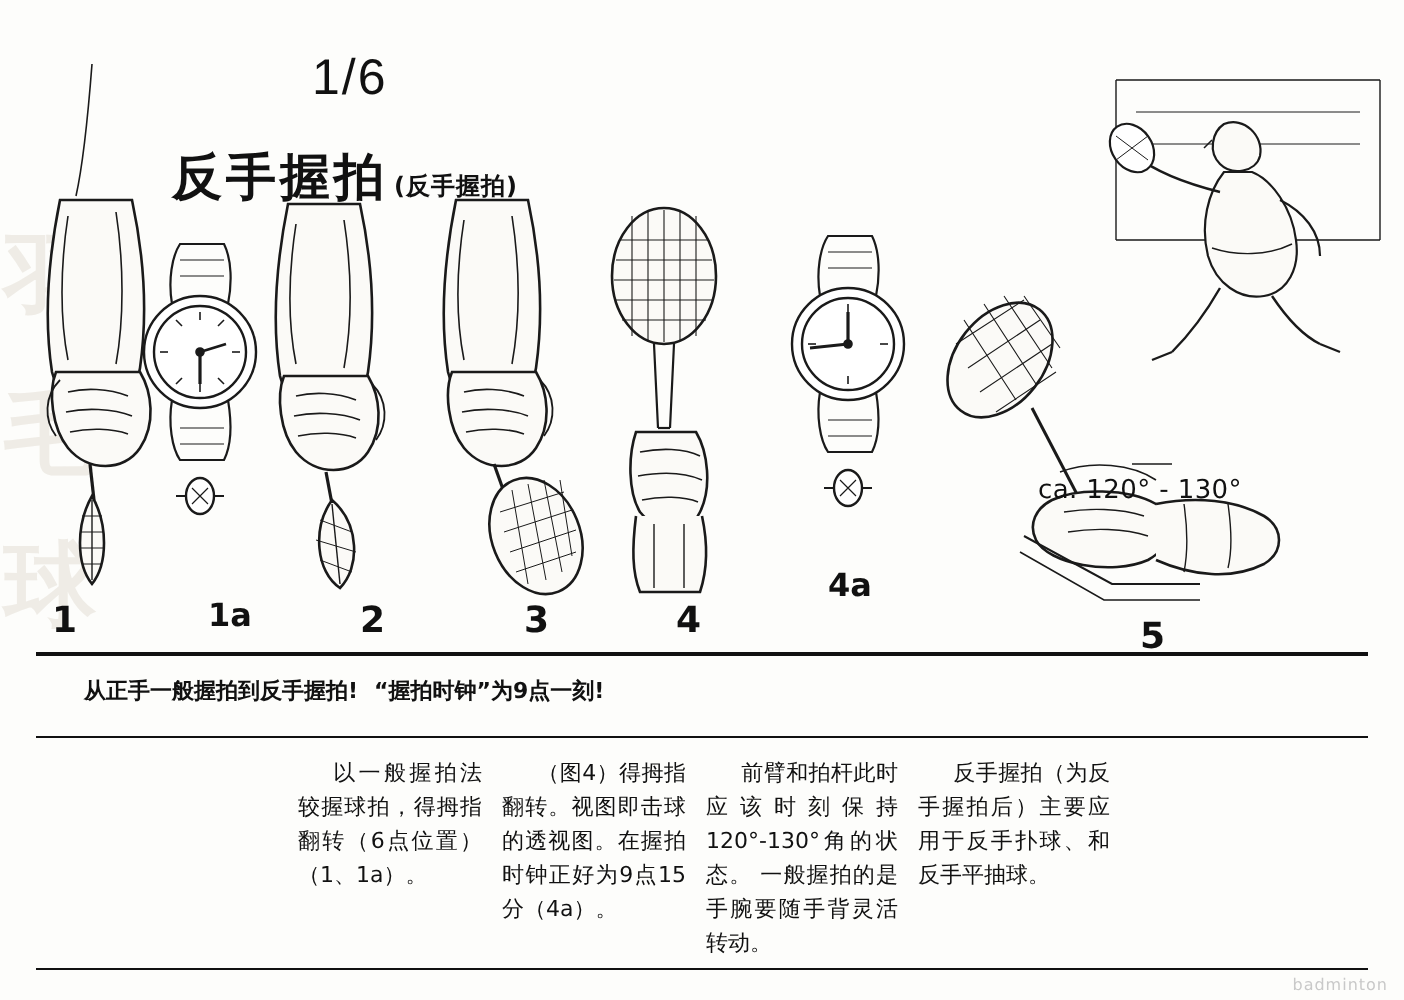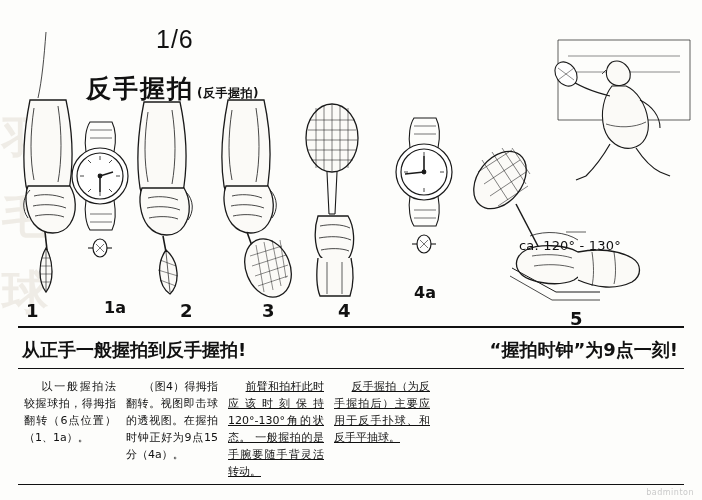--- a/index.html
+++ b/index.html
@@ -106,51 +106,51 @@
     width: 666px;
     border-top: 2px solid #111;
   }
   .hr-top    { top: 326px; }
   .hr-mid    { top: 368px; border-top: 1px solid #111; }
   .hr-bottom { top: 484px; border-top: 1px solid #111; }
 
   
   .captions {
     position: absolute;
-    left: 12px;
+    left: 32px;
     top: 338px;
     width: 666px;
     display: flex;
-    justify-content: space-between;
-    font-size: 18px;
+    justify-content: flex-start;
+    font-size: 11px;
     font-weight: bold;
   }
   .cap { white-space: nowrap; }
   .cap-1 { margin-left: 10px; }
   .cap-2 { margin-left: 8px; }
   .cap-3 { margin-right: 48px; }
 
   
   .notes {
     position: absolute;
     left: 24px;
     top: 378px;
     width: 656px;
     display: flex;
-    justify-content: flex-start;
+    justify-content: center;
     gap: 10px;
   }
   .note-col {
     width: 92px;
     font-size: 11px;
     line-height: 1.55;
     text-align: justify;
     color: #111;
   }
-  .note-col.wide { width: 96px; text-decoration: underline; }
+  .note-col.wide { width: 96px; }
   .note-col p { margin: 0; text-indent: 1.6em; }
 
   
   .footer-wm {
     position: absolute;
     right: 8px;
     bottom: 3px;
     font-size: 8px;
     color: #c9c9c9;
     letter-spacing: 0.5px;

